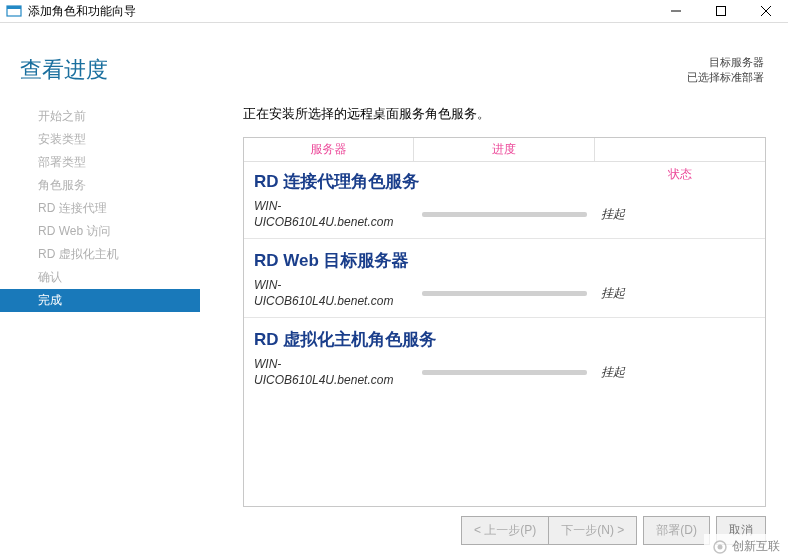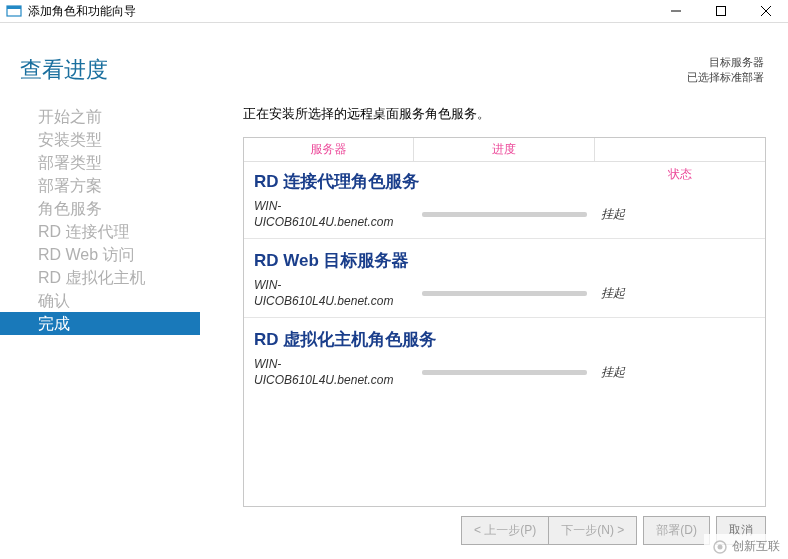--- a/index.html
+++ b/index.html
@@ -12,21 +12,21 @@
   .win-controls { display: flex; height: 100%; }
   .win-btn { width: 45px; height: 100%; display: flex; align-items: center; justify-content: center; font-size: 10px; color: #000; }
 
   
   .header { position: absolute; left: 20px; top: 55px; }
   .header h1 { font-size: 22px; font-weight: 400; color: #1a6f9e; }
   .target-info { position: absolute; right: 24px; top: 55px; text-align: right; font-size: 11px; color: #444; line-height: 1.4; }
 
   
   .sidebar { position: absolute; left: 0; top: 105px; width: 200px; }
-  .sidebar .step { height: 23px; line-height: 23px; padding-left: 38px; font-size: 16px; color: #b0b0b0; }
+  .sidebar .step { height: 23px; line-height: 23px; padding-left: 38px; font-size: 12px; color: #b0b0b0; }
   .sidebar .step.active { background: #1979ba; color: #fff; }
 
   
   .main { position: absolute; left: 215px; right: 22px; top: 105px; bottom: 65px; padding-left: 28px; }
   .main .msg { font-size: 13px; color: #000; margin-bottom: 14px; }
   .table-wrap { border: 1px solid #c8c8c8; height: 370px; overflow: auto; background: #fff; }
   .thead { display: flex; height: 24px; border-bottom: 1px solid #e0e0e0; font-size: 12px; color: #ec4899; }
   .th { display: flex; align-items: center; justify-content: center; border-right: 1px solid #e0e0e0; }
   .th.c1 { width: 170px; }
   .th.c2 { flex: 1; }
@@ -88,21 +88,20 @@
 </div>
 <div class="target-info">
   <div>目标服务器</div>
   <div>已选择标准部署</div>
 </div>
 
 <div class="sidebar">
   <div class="step">开始之前</div>
   <div class="step">安装类型</div>
   <div class="step">部署类型</div>
-  <div class="step">部署方案</div>
   <div class="step">角色服务</div>
   <div class="step">RD 连接代理</div>
   <div class="step">RD Web 访问</div>
   <div class="step">RD 虚拟化主机</div>
   <div class="step">确认</div>
   <div class="step active">完成</div>
 </div>
 
 <div class="main">
   <div class="msg">正在安装所选择的远程桌面服务角色服务。</div>

